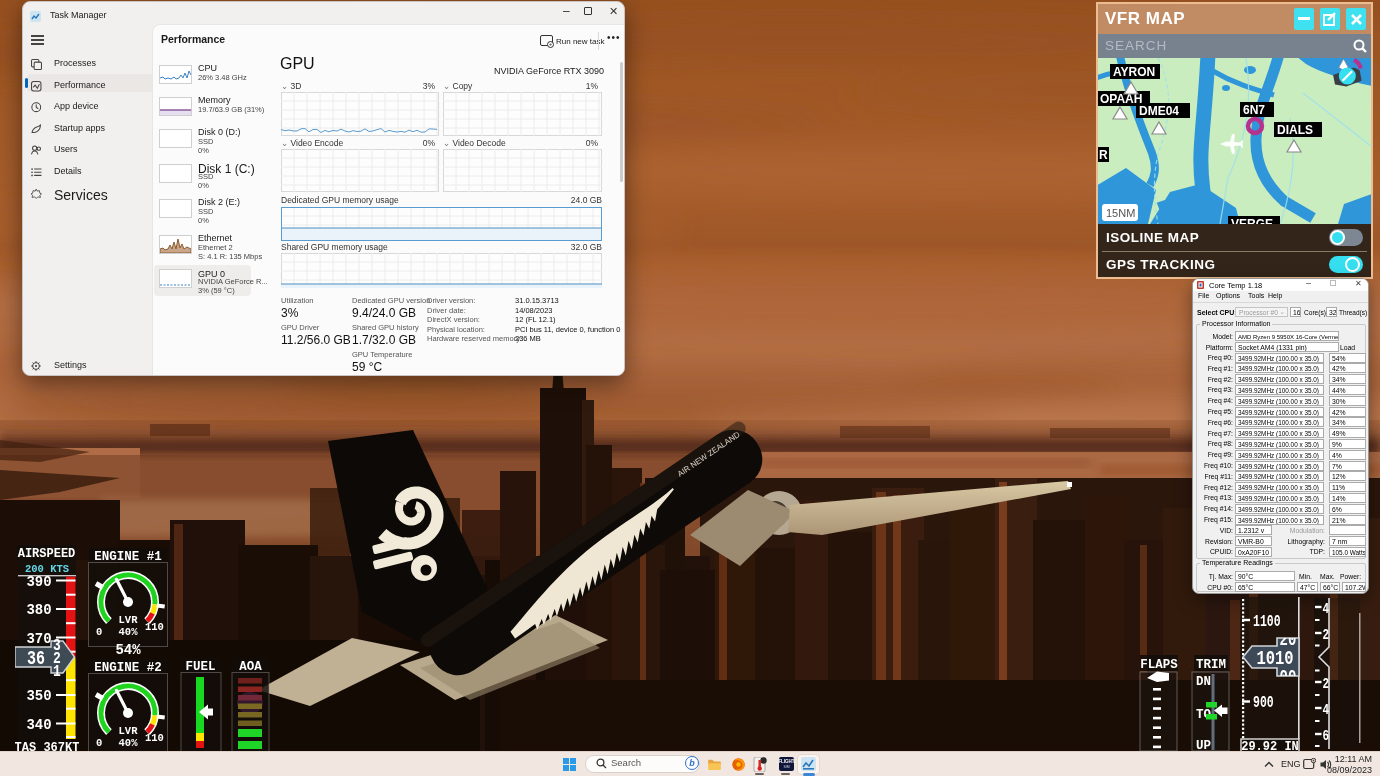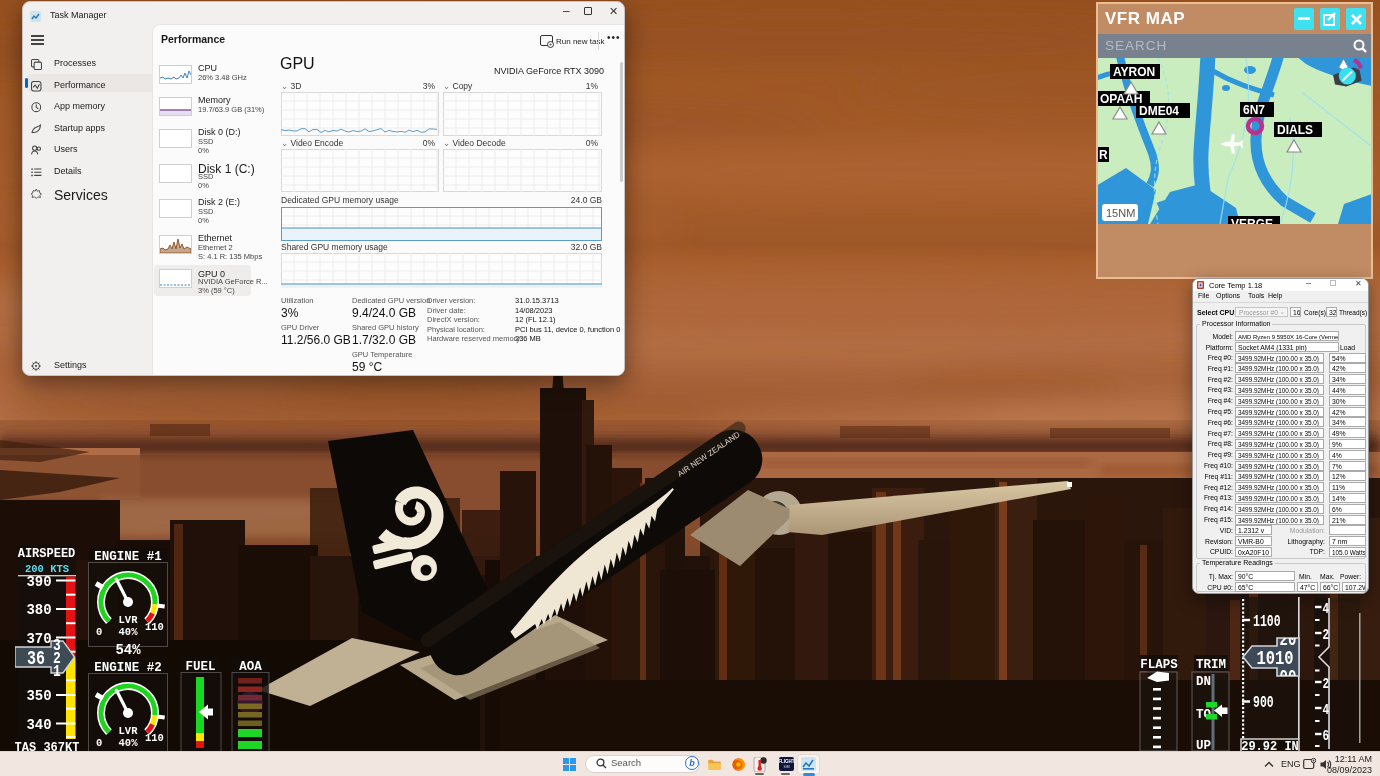--- a/index.html
+++ b/index.html
@@ -177,21 +177,21 @@
         <div class="abs" style="left:31px;top:56px;font-size:9px;color:#1a1a1a">Processes</div>
         <svg class="abs" style="left:8px;top:78.5px" width="11" height="11" viewBox="0 0 10.5 10.5">
           <rect x="0.5" y="0.5" width="9" height="9" rx="2" fill="none" stroke="#444"></rect>
           <path d="M2,6 L4,4 L6,7 L8,3" fill="none" stroke="#444"></path>
         </svg>
         <div class="abs" style="left:31px;top:77.5px;font-size:9px;color:#1a1a1a">Performance</div>
         <svg class="abs" style="left:8px;top:100px" width="11" height="11" viewBox="0 0 10.5 10.5">
           <circle cx="5" cy="5" r="4.2" fill="none" stroke="#444"></circle>
           <path d="M5,2.5 V5 L7,6.5" fill="none" stroke="#444"></path>
         </svg>
-        <div class="abs" style="left:31px;top:99px;font-size:9px;color:#1a1a1a">App memory</div>
+        <div class="abs" style="left:31px;top:99px;font-size:9px;color:#1a1a1a">App device</div>
         <svg class="abs" style="left:8px;top:121.5px" width="11" height="11" viewBox="0 0 10.5 10.5">
           <path d="M1,8 Q2,4 5,3 Q8,2 9,1 Q9,5 6,7 Q4,8.5 1,8 Z" fill="none" stroke="#444"></path>
         </svg>
         <div class="abs" style="left:31px;top:120.5px;font-size:9px;color:#1a1a1a">Startup apps</div>
         <svg class="abs" style="left:8px;top:143px" width="11" height="11" viewBox="0 0 10.5 10.5">
           <circle cx="3.5" cy="3" r="2" fill="none" stroke="#444"></circle>
           <path d="M0.5,9 Q1,5.8 3.5,5.8 Q6,5.8 6.5,9" fill="none" stroke="#444"></path>
           <circle cx="7.5" cy="3.5" r="1.6" fill="none" stroke="#444"></circle>
         </svg>
         <div class="abs" style="left:31px;top:142px;font-size:9px;color:#1a1a1a">Users</div>
@@ -548,20 +548,31 @@
   <g transform="translate(237,0) scale(0.95)">
    <path d="M4,10 L9,1 L14,10 L9,13 Z" fill="#fff" stroke="#888" stroke-width="0.8"></path>
    <path d="M-2,18 L20,10 L26,13 L28,24 L12,30 L0,28 Z" fill="#3a3f45"></path>
    <circle cx="13" cy="19" r="9" fill="#35dff0"></circle>
    <line x1="8" y1="24" x2="18" y2="14" stroke="#fff" stroke-width="2.4"></line>
    <path d="M20,2 A13,13 0 0 1 27,11" stroke="#b5338f" stroke-width="4.5" fill="none"></path>
   </g>
   <rect x="4" y="146" width="36" height="17" rx="3" fill="#fff"></rect>
         <text x="8" y="159" font-family="Liberation Sans" font-size="11" fill="#555">15NM</text>
  </svg>
+ <div class="abs" style="left:0;top:220px;width:273px;height:53px;background:#33251a">
+  <div class="abs" style="left:8px;top:6px;font-size:13.5px;font-weight:bold;color:#fff;letter-spacing:0.5px">ISOLINE MAP</div>
+  <div class="abs" style="left:231px;top:5px;width:34px;height:17px;background:#7d8793;border-radius:8.5px">
+          <div class="abs" style="left:1px;top:1px;width:15px;height:15px;background:#35dff0;border:2px solid #fff;border-radius:50%"></div>
+        </div>
+  <div class="abs" style="left:4px;top:27px;width:265px;height:1px;background:#8a7a68"></div>
+  <div class="abs" style="left:8px;top:33px;font-size:13.5px;font-weight:bold;color:#fff;letter-spacing:0.5px">GPS TRACKING</div>
+  <div class="abs" style="left:231px;top:32px;width:34px;height:17px;background:#35dff0;border-radius:8.5px">
+          <div class="abs" style="left:16px;top:1px;width:15px;height:15px;background:#35dff0;border:2px solid #fff;border-radius:50%"></div>
+        </div>
+ </div>
 </div>
 
 <div class="abs" id="ct" style="left:1192px;top:278px;width:177px;height:316px;background:#f0f0f0;border:1px solid #979797;border-radius:7px;box-shadow:0 6px 18px rgba(0,0,0,0.4);overflow:hidden;color:#000">
       <div class="abs" style="left:0;top:0;width:177px;height:12px;background:#fff"></div>
       <svg class="abs" style="left:4px;top:2px" width="8" height="9">
         <rect x="0" y="0" width="7" height="8" rx="1" fill="#c03a2b"></rect>
         <rect x="1.5" y="1.5" width="4" height="5" fill="#fff"></rect>
         <rect x="2.5" y="2.5" width="2" height="3" fill="#2b5fc0"></rect>
       </svg>
       <div class="abs" style="left:16px;top:2px;font-size:7.5px">Core Temp 1.18</div>

